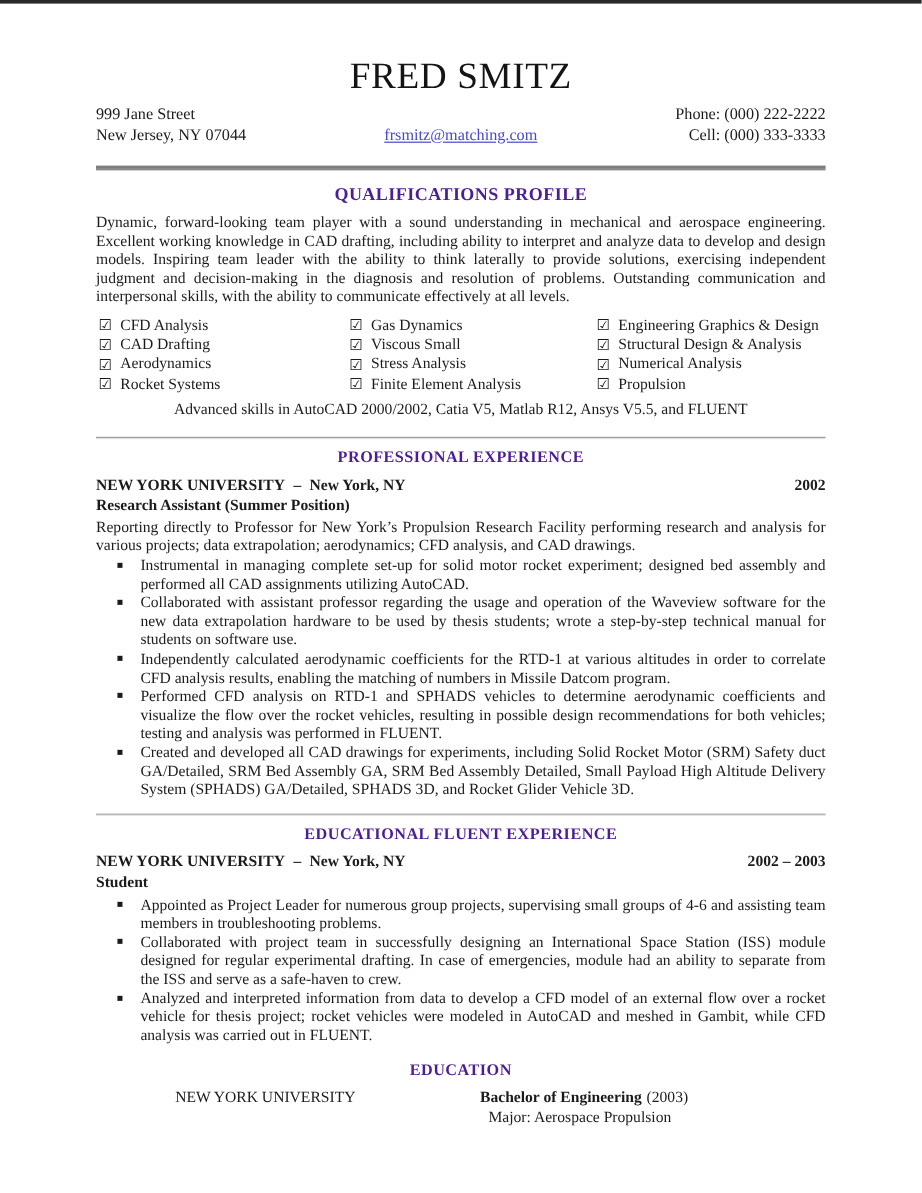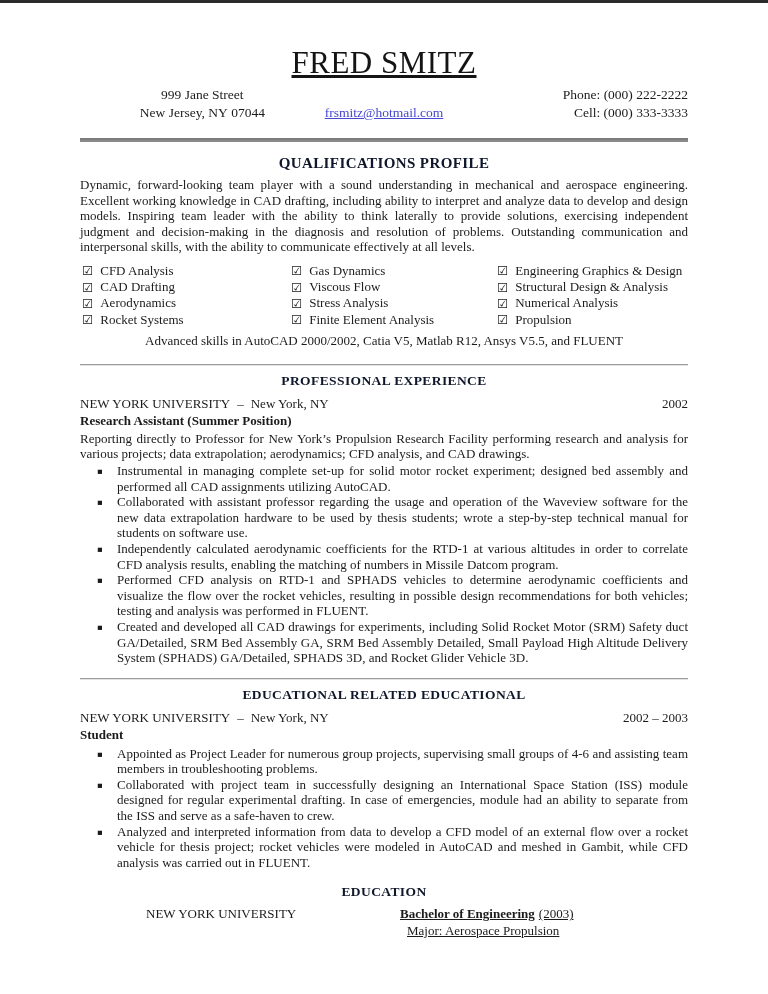--- a/index.html
+++ b/index.html
@@ -17,31 +17,30 @@
   .content { padding: 0 80px; }
 
   
   .name {
     margin-top: 42px;
     text-align: center;
     font-size: 31px;
     letter-spacing: 0.5px;
     line-height: 36px;
     color: #141414;
-    text-decoration: underline;
   }
   .contact-row {
     margin-top: 5px;
     display: grid;
     grid-template-columns: 1fr auto 1fr;
     align-items: end;
     font-size: 13.5px;
     line-height: 17.5px;
   }
-  .contact-left  { text-align: center; }
+  .contact-left  { text-align: left; }
   .contact-mid   { text-align: center; }
   .contact-right { text-align: right; }
   .email-link {
     color: #4747d1;
     text-decoration: underline;
     cursor: pointer;
   }
   .double-rule {
     margin-top: 17px;
     height: 2px;
@@ -52,21 +51,21 @@
     border-top: 1px solid #9c9c9c;
     border-bottom: 1px solid #e3e3e3;
     height: 1px;
   }
 
   
   .sec-heading {
     text-align: center;
     font-weight: bold;
     letter-spacing: 0.4px;
-    color: #0f172a;
+    color: #4c1d95;
   }
   .sec-heading.lg { font-size: 15px; margin-top: 13px; }
   .sec-heading.md { font-size: 13.5px; }
 
   .para {
     text-align: justify;
     line-height: 15.6px;
     margin-top: 5px;
   }
 
@@ -94,20 +93,21 @@
   .rule-wrap-1 { margin-top: 15px; }
   .rule-wrap-2 { margin-top: 12px; }
 
   
   .employer-row {
     margin-top: 7px;
     display: flex;
     justify-content: space-between;
     align-items: baseline;
     line-height: 16px;
+    font-weight: bold;
   }
   .employer-sep { margin: 0 7px; }
   .job-title { font-weight: bold; margin-top: 1px; line-height: 16px; }
 
   .bullet-list { margin-top: 1px; }
   .bullet {
     display: flex;
     align-items: flex-start;
   }
   .bullet-marker {
@@ -127,42 +127,42 @@
   }
 
   
   .edu-heading { margin-top: 14px; }
   .edu-row {
     margin-top: 6px;
     display: flex;
     line-height: 16.5px;
   }
   .edu-school { width: 320px; padding-left: 66px; flex: none; }
-  .edu-degree-block { flex: 1; text-decoration: underline; }
+  .edu-degree-block { flex: 1; }
   .edu-degree-bold { font-weight: bold; }
   .edu-degree-suffix { margin-left: 4px; }
   .edu-major { margin-left: 7px; }
 </style>
 </head>
 <body>
 
 <div class="page">
   <div class="top-edge"></div>
   <div class="content">
 
     <div class="name">FRED SMITZ</div>
 
     <div class="contact-row">
       <div class="contact-left">
         <div>999 Jane Street</div>
         <div>New Jersey, NY&nbsp;07044</div>
       </div>
       <div class="contact-mid">
         <div>&nbsp;</div>
-        <a class="email-link">frsmitz@hotmail.com</a>
+        <a class="email-link">frsmitz@matching.com</a>
       </div>
       <div class="contact-right">
         <div>Phone: (000) 222-2222</div>
         <div>Cell: (000) 333-3333</div>
       </div>
     </div>
 
     <div class="double-rule"></div>
 
     <div class="sec-heading lg">QUALIFICATIONS PROFILE</div>
@@ -187,21 +187,21 @@
             <span>Rocket Systems</span>
           </div>
       </div>
       <div>
         <div class="skill-item">
             <span class="checkbox-icon">☑</span>
             <span>Gas Dynamics</span>
           </div>
         <div class="skill-item">
             <span class="checkbox-icon">☑</span>
-            <span>Viscous Flow</span>
+            <span>Viscous Small</span>
           </div>
         <div class="skill-item">
             <span class="checkbox-icon">☑</span>
             <span>Stress Analysis</span>
           </div>
         <div class="skill-item">
             <span class="checkbox-icon">☑</span>
             <span>Finite Element Analysis</span>
           </div>
       </div>
@@ -260,21 +260,21 @@
         </div>
       <div class="bullet">
           <span class="bullet-marker">▪</span>
           <span class="bullet-text">Created and developed all CAD drawings for experiments, including Solid Rocket Motor (SRM) Safety duct GA/Detailed, SRM Bed Assembly GA, SRM Bed Assembly Detailed, Small Payload High Altitude Delivery System (SPHADS) GA/Detailed, SPHADS 3D, and Rocket Glider Vehicle 3D.</span>
         </div>
     </div>
 
     <div class="rule-wrap-2">
         <div class="single-rule"></div>
       </div>
-    <div class="sec-heading md" style="margin-top:7px">EDUCATIONAL RELATED EDUCATIONAL</div>
+    <div class="sec-heading md" style="margin-top:7px">EDUCATIONAL FLUENT EXPERIENCE</div>
 
     <div class="employer-row">
       <div>
         <span>NEW YORK UNIVERSITY</span><span class="employer-sep">–</span><span>New York, NY</span>
       </div>
       <div>2002 – 2003</div>
     </div>
     <div class="job-title">Student</div>
 
     <div class="bullet-list" style="margin-top:3px">

